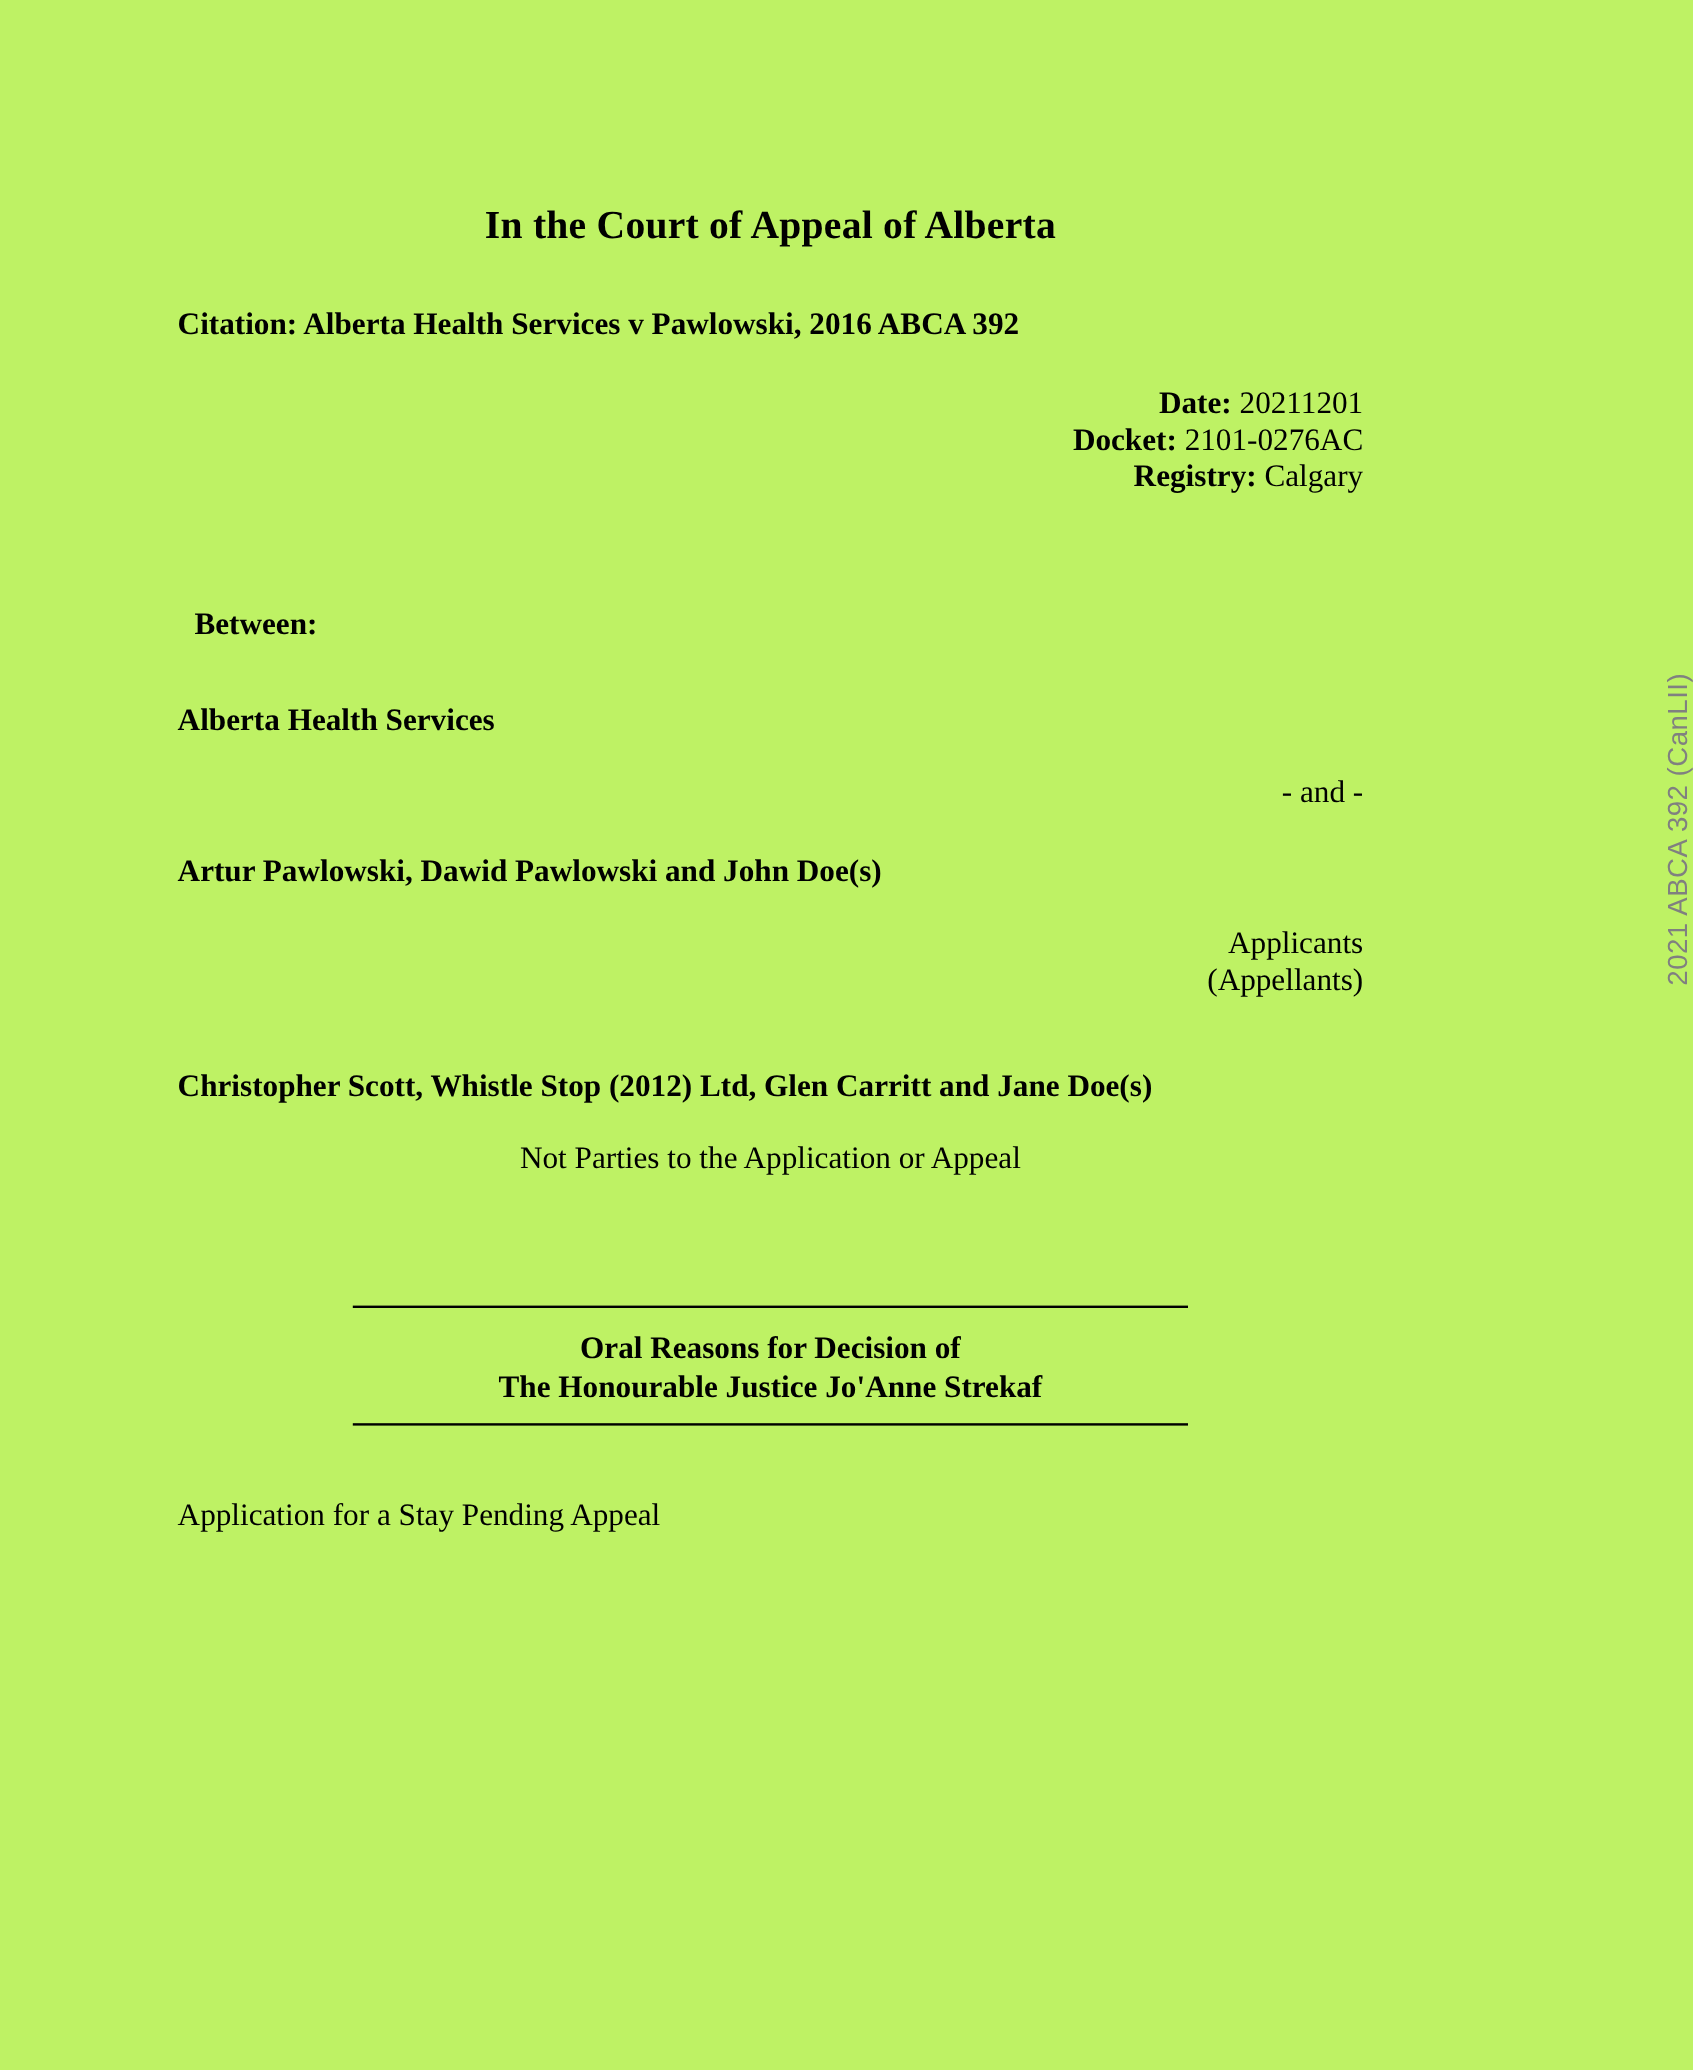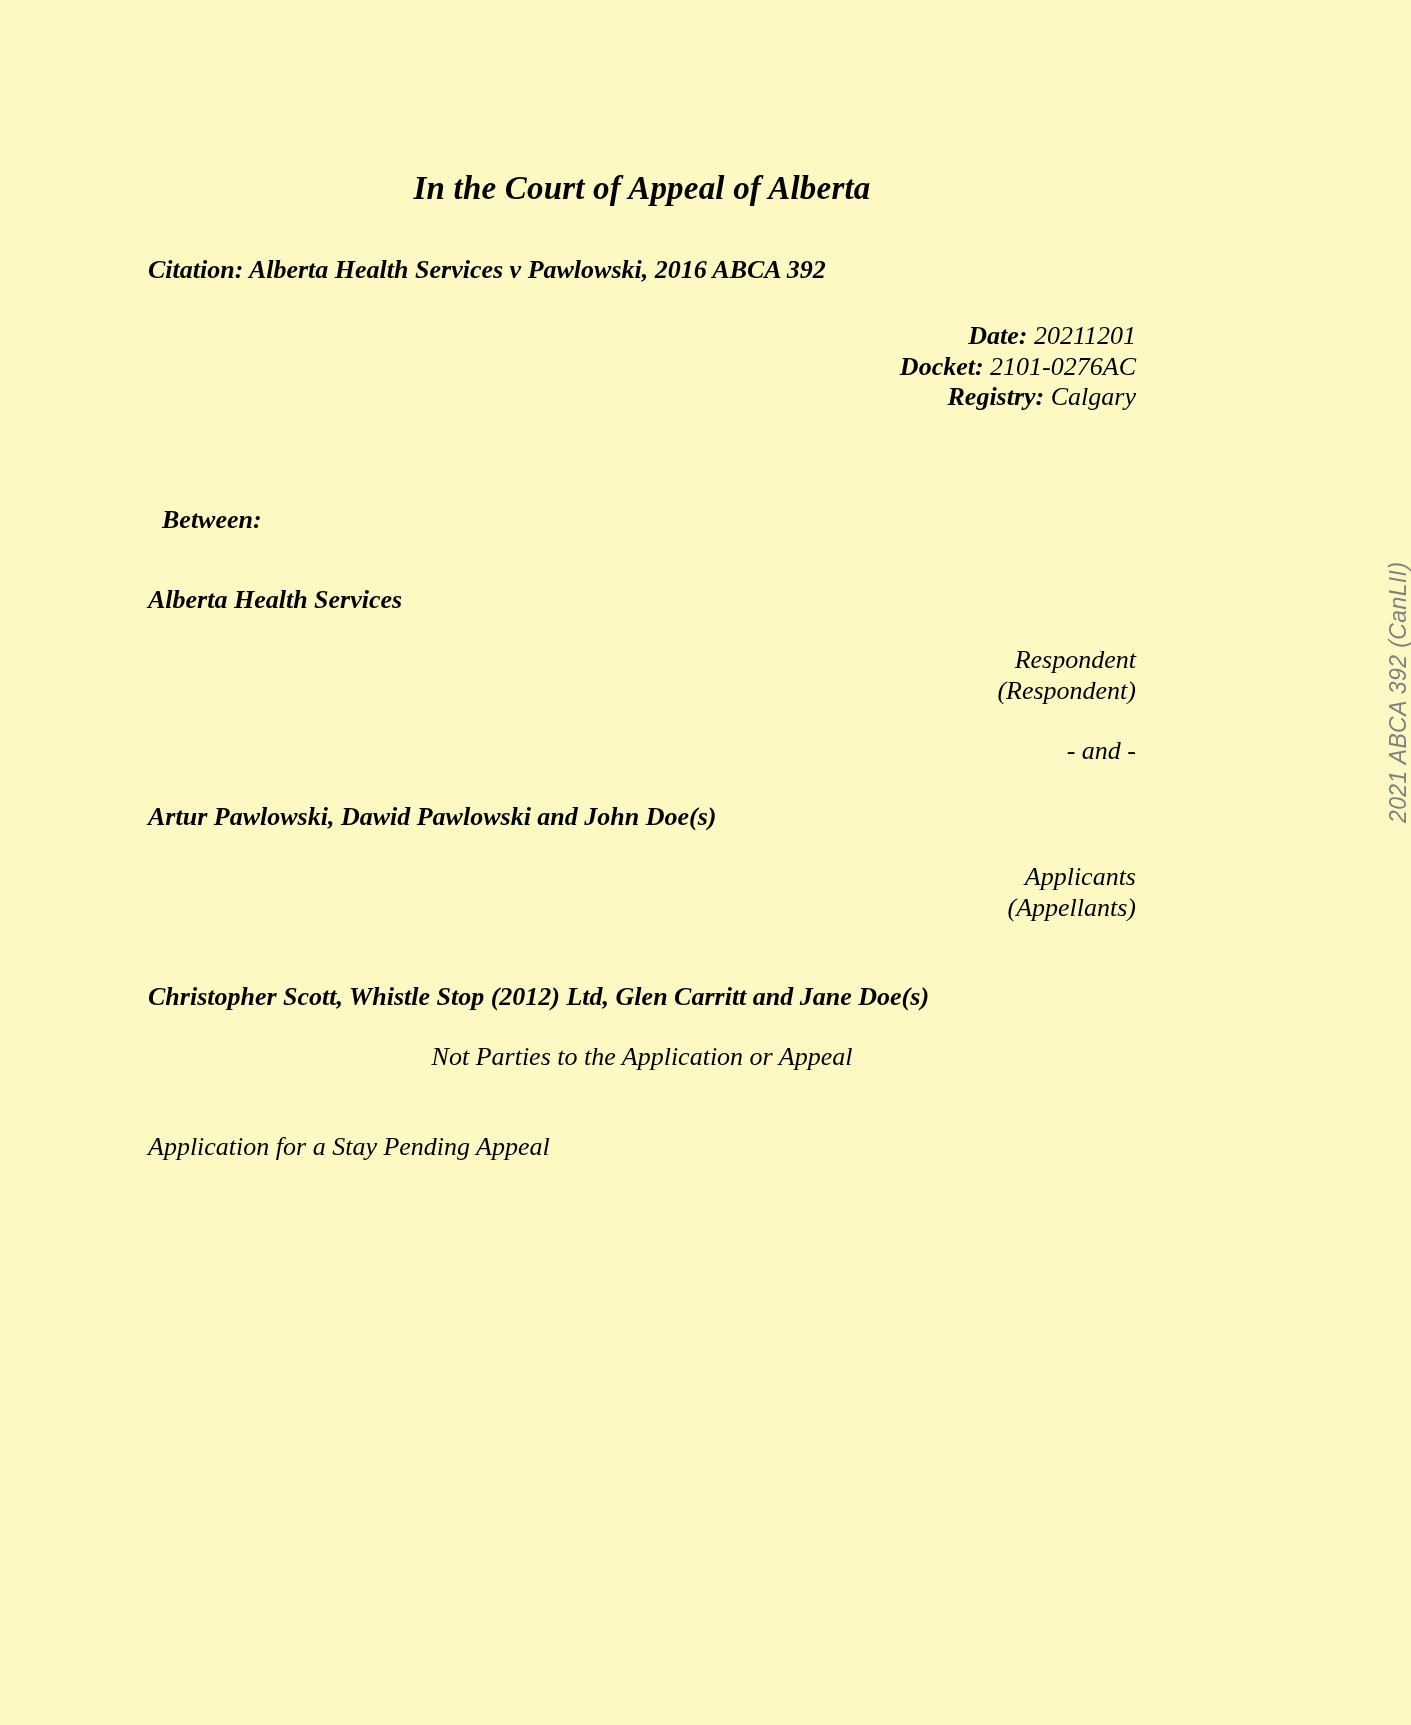--- a/index.html
+++ b/index.html
@@ -9,23 +9,22 @@
   }
   body {
     font-family: "Liberation Serif", "DejaVu Serif", serif;
     color: #000000;
   }
   .page {
     position: relative;
     width: 1411px;
     height: 1725px;
     margin: 0 auto;
-    background: #fef9c3;
+    background: #bef264;
     overflow: hidden;
-    font-style: italic;
   }
   .content {
     position: absolute;
     left: 148px;
     top: 0;
     width: 988px;
     height: 100%;
   }
   .doc-title {
     text-align: center;
@@ -161,39 +160,43 @@
       <div class="meta-line">
         <span class="meta-label">Registry:</span>
         <span class="meta-value">Calgary</span>
       </div>
     </div>
 
     <p class="between">Between:</p>
 
     <p class="party-name">Alberta Health Services</p>
 
-    <div class="party-role">
-      <div class="role-line">Respondent</div>
-      <div class="role-line">(Respondent)</div>
-    </div>
 
     <p class="conj">- and -</p>
 
     <p class="party-name">Artur Pawlowski, Dawid Pawlowski and John Doe(s)</p>
 
     <div class="party-role">
       <div class="role-line">Applicants</div>
       <div class="role-line">(Appellants)</div>
     </div>
 
 
     <p class="party-name" style="padding-top:58px;">Christopher Scott, Whistle Stop (2012) Ltd, Glen Carritt and Jane Doe(s)</p>
 
     <p class="nonparty-role">Not Parties to the Application or Appeal</p>
 
+    <div class="decision-block">
+      <hr class="rule">
+      <div class="decision-title">
+        <div class="decision-line">Oral Reasons for Decision of</div>
+        <div class="decision-line">The Honourable Justice Jo'Anne Strekaf</div>
+      </div>
+      <hr class="rule">
+    </div>
 
     <p class="application">Application for a Stay Pending Appeal</p>
 
   </div>
 
   <div class="watermark">2021 ABCA 392 (CanLII)</div>
 
 </div>
 
 </body></html>

